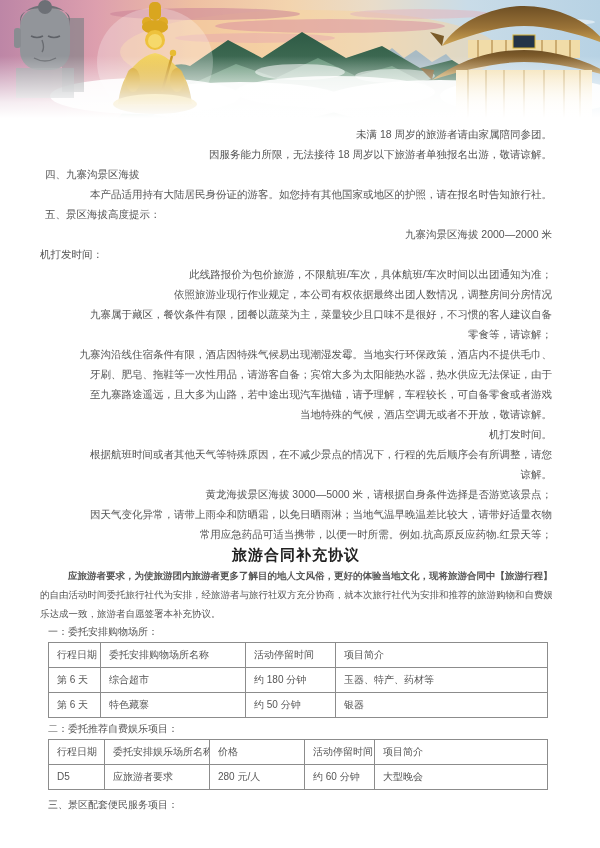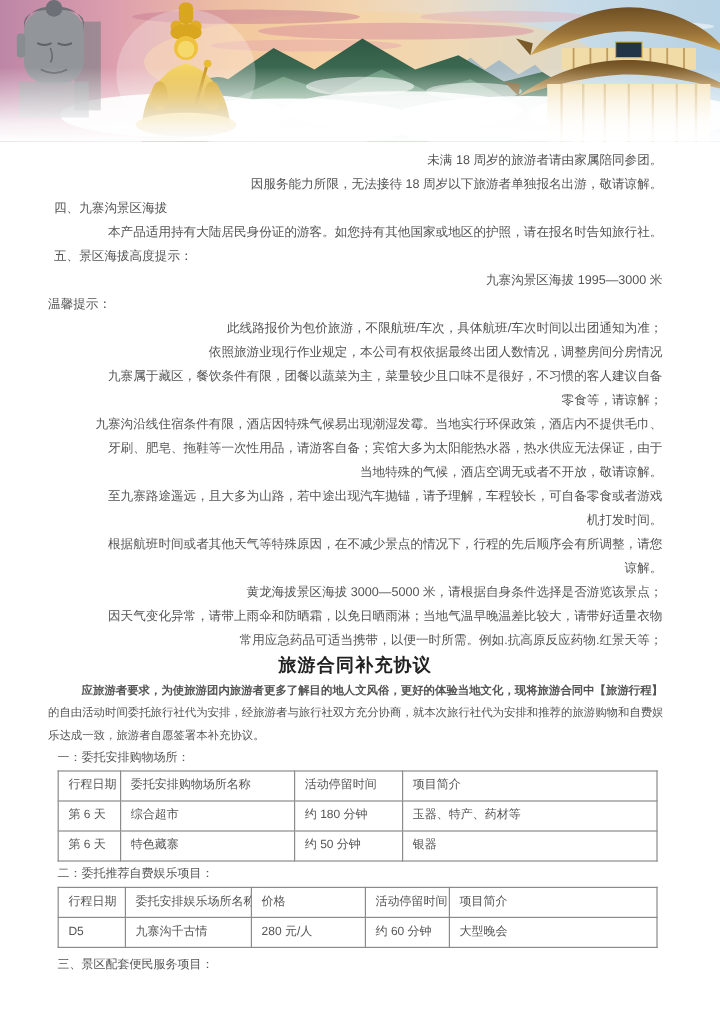--- a/index.html
+++ b/index.html
@@ -178,30 +178,30 @@
     </svg>
   </div>
 
   <div class="content">
 
     <div class="nline n2">未满 18 周岁的旅游者请由家属陪同参团。</div>
     <div class="nline n2">因服务能力所限，无法接待 18 周岁以下旅游者单独报名出游，敬请谅解。</div>
     <div class="nline n1">四、九寨沟景区海拔</div>
     <div class="nline n2">本产品适用持有大陆居民身份证的游客。如您持有其他国家或地区的护照，请在报名时告知旅行社。</div>
     <div class="nline n1">五、景区海拔高度提示：</div>
-    <div class="nline n2">九寨沟景区海拔 1995—3000 米</div>
-    <div class="nline n0">温馨提示：</div>
+    <div class="nline n2">九寨沟景区海拔 2000—2000 米</div>
+    <div class="nline n0">机打发时间：</div>
     <div class="nline n2">此线路报价为包价旅游，不限航班/车次，具体航班/车次时间以出团通知为准；</div>
     <div class="nline n2">依照旅游业现行作业规定，本公司有权依据最终出团人数情况，调整房间分房情况</div>
     <div class="nline n2">九寨属于藏区，餐饮条件有限，团餐以蔬菜为主，菜量较少且口味不是很好，不习惯的客人建议自备</div>
     <div class="nline n2">零食等，请谅解；</div>
     <div class="nline n2">九寨沟沿线住宿条件有限，酒店因特殊气候易出现潮湿发霉。当地实行环保政策，酒店内不提供毛巾、</div>
     <div class="nline n2">牙刷、肥皂、拖鞋等一次性用品，请游客自备；宾馆大多为太阳能热水器，热水供应无法保证，由于</div>
+    <div class="nline n2">至九寨路途遥远，且大多为山路，若中途出现汽车抛锚，请予理解，车程较长，可自备零食或者游戏</div>
     <div class="nline n2">当地特殊的气候，酒店空调无或者不开放，敬请谅解。</div>
-    <div class="nline n2">至九寨路途遥远，且大多为山路，若中途出现汽车抛锚，请予理解，车程较长，可自备零食或者游戏</div>
     <div class="nline n2">机打发时间。</div>
     <div class="nline n2">根据航班时间或者其他天气等特殊原因，在不减少景点的情况下，行程的先后顺序会有所调整，请您</div>
     <div class="nline n2">谅解。</div>
     <div class="nline n2">黄龙海拔景区海拔 3000—5000 米，请根据自身条件选择是否游览该景点；</div>
     <div class="nline n2">因天气变化异常，请带上雨伞和防晒霜，以免日晒雨淋；当地气温早晚温差比较大，请带好适量衣物</div>
     <div class="nline n2">常用应急药品可适当携带，以便一时所需。例如.抗高原反应药物.红景天等；</div>
 
     <div class="doc-title">旅游合同补充协议</div>
 
     <div class="intro">
@@ -254,21 +254,21 @@
       <tbody>
           <tr>
         <th>行程日期</th>
         <th>委托安排娱乐场所名称</th>
         <th>价格</th>
         <th>活动停留时间</th>
         <th>项目简介</th>
       </tr>
       <tr>
         <td>D5</td>
-        <td>九寨沟千古情</td>
+        <td>应旅游者要求</td>
         <td>280 元/人</td>
         <td>约 60 分钟</td>
         <td>大型晚会</td>
       </tr>
     </tbody>
       </table>
 
     <div class="sec-label" style="margin-top:8px">三、景区配套便民服务项目：</div>
 
   </div>

